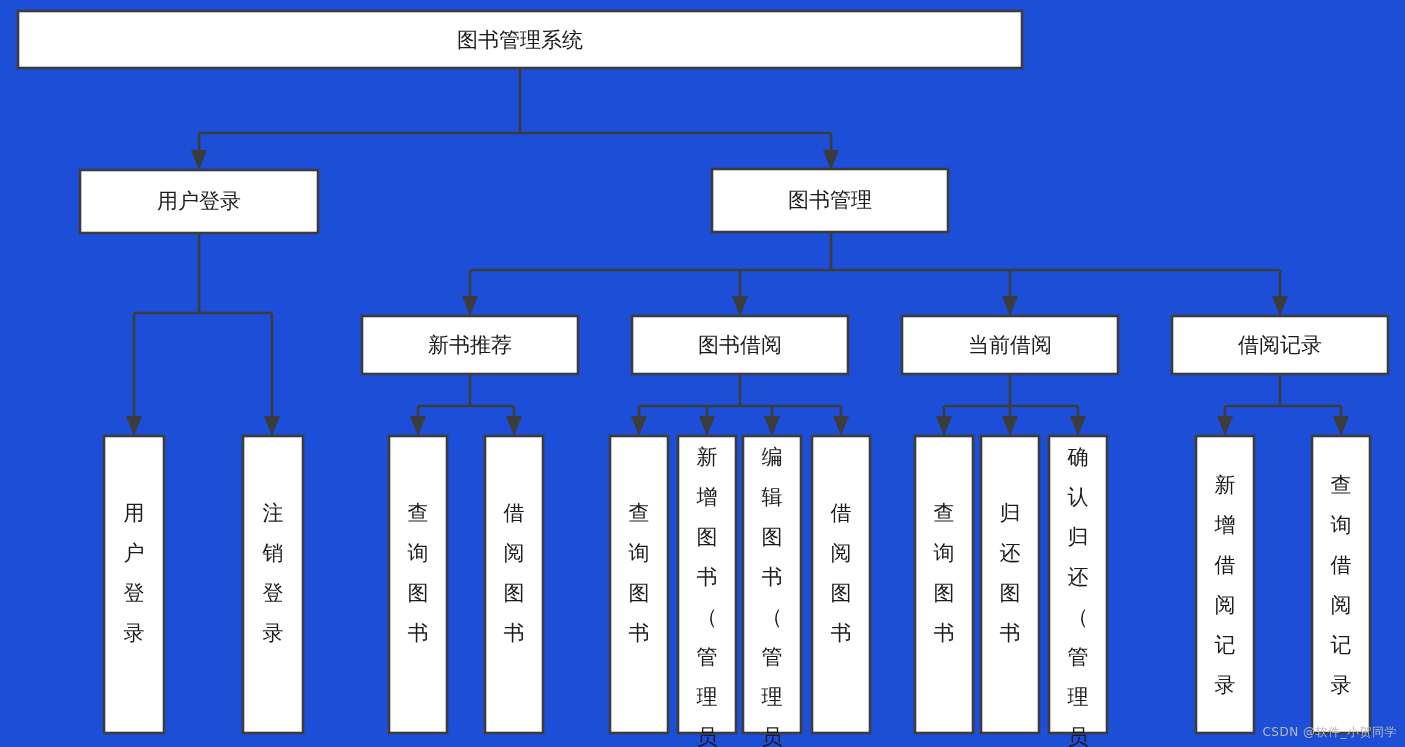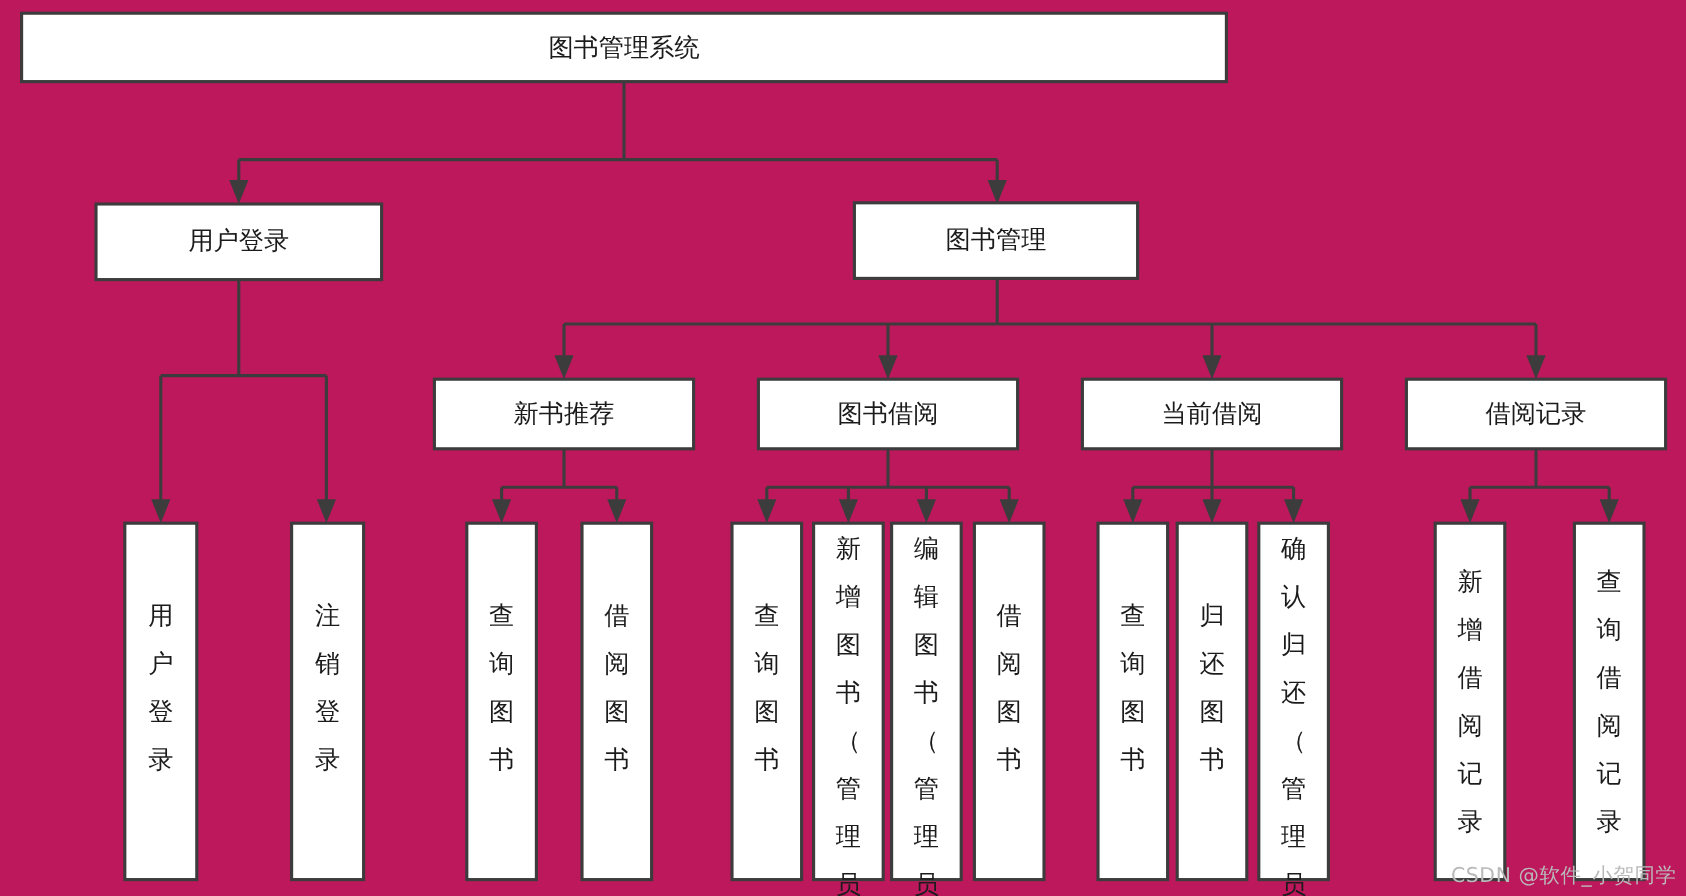--- a/index.html
+++ b/index.html
@@ -4,21 +4,21 @@
 <style>
   html, body {
     margin: 0;
     padding: 0;
     background: #ffffff;
   }
   #page {
     position: relative;
     width: 1405px;
     height: 747px;
-    background: #be185d;
+    background: #1d4ed8;
     font-family: "DejaVu Sans", "Liberation Sans", sans-serif;
     overflow: hidden;
   }
   svg.diagram {
     position: absolute;
     left: 0;
     top: 0;
     width: 1405px;
     height: 747px;
   }
@@ -48,21 +48,21 @@
     fill: #1b1b1b;
     font-family: "DejaVu Sans", "Liberation Sans", sans-serif;
     font-size: 21px;
     text-anchor: middle;
   }
   .watermark {
     position: absolute;
     right: 8px;
     bottom: 6px;
     font-family: "DejaVu Sans", "Liberation Sans", sans-serif;
-    font-size: 17px;
+    font-size: 12px;
     color: #b9b9b9;
     letter-spacing: 0.5px;
     white-space: nowrap;
     user-select: none;
   }
 </style>
 </head>
 <body>
 
 <div id="page">

